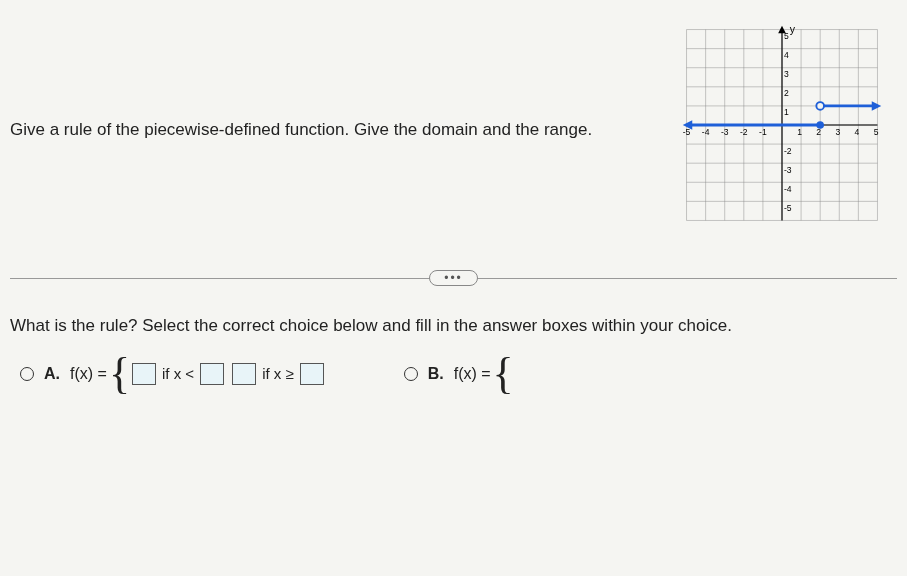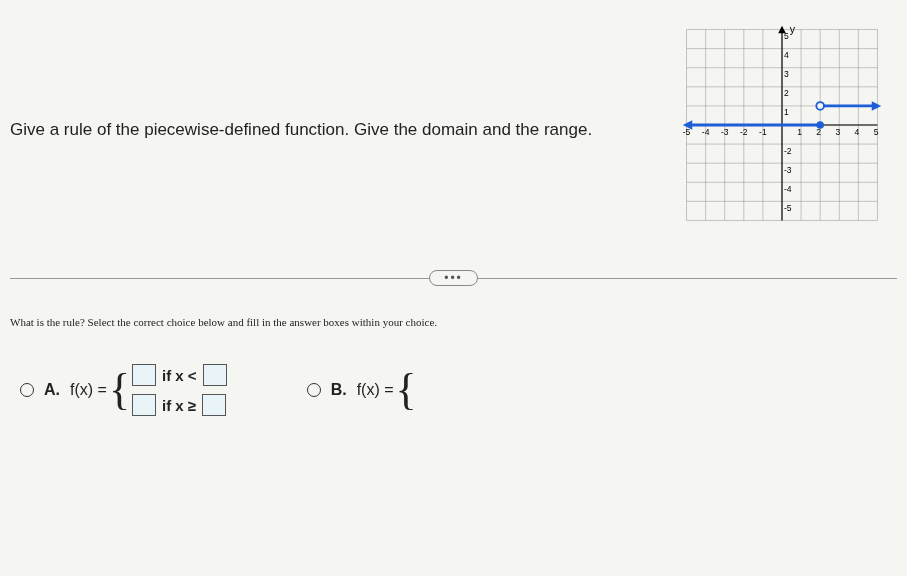--- a/index.html
+++ b/index.html
@@ -5,28 +5,28 @@
 * { box-sizing: border-box; margin: 0; padding: 0; }
 body { font-family: Arial, Helvetica, sans-serif; width: 907px; height: 576px; background: #f5f5f2; color: #222; position: relative; }
 .container { padding: 20px 10px; }
 .header-row { display: flex; align-items: center; gap: 8px; margin-bottom: 30px; }
 .question-text { flex: 1; font-size: 17px; line-height: 1.5; padding-top: 10px; }
 .graph-box { width: 210px; height: 210px; position: relative; margin-right: 10px; }
 .graph-svg { width: 100%; height: 100%; }
 .divider-row { display:flex; align-items:center; justify-content:center; margin: 40px 0 30px 0; }
 .hr-line { flex:1; height:1px; background: #999; }
 .pill { border:1px solid #888; border-radius: 10px; padding: 0 14px; font-size: 12px; color:#555; background:#f5f5f2; letter-spacing:2px; margin: 0 -1px; z-index:2; }
-.prompt-text { font-size: 11px; margin-bottom: 36px; font-family: Liberation Serif, serif; }
+.prompt-text { font-size: 17px; margin-bottom: 18px; }
 .choices { display:flex; gap: 80px; padding: 0 10px; }
 .choice { display:flex; align-items:center; gap: 10px; }
 .radio { width: 14px; height: 14px; border: 1.5px solid #333; border-radius: 50%; flex-shrink:0; }
 .choice-label { font-weight: bold; font-size: 16px; }
 .fx { font-size: 16px; display:flex; align-items:center; }
 .brace { font-size: 44px; line-height: 0.9; font-family: serif; margin: 0 2px; }
-.pieces { display:flex; flex-direction:column; gap: 8px; font-weight: bold; }
+.pieces { display:flex; gap: 8px; }
 .piece-row { display:flex; align-items:center; gap: 6px; font-size: 15px; }
 .blank { width: 24px; height: 22px; border: 1px solid #555; background: #e8f4f8; display:inline-block; }
 </style>
 </head>
 <body>
 
 <div class="container">
   <div class="header-row">
     <div class="question-text">Give a rule of the piecewise-defined function. Give the domain and the range.</div>
     <div class="graph-box">

